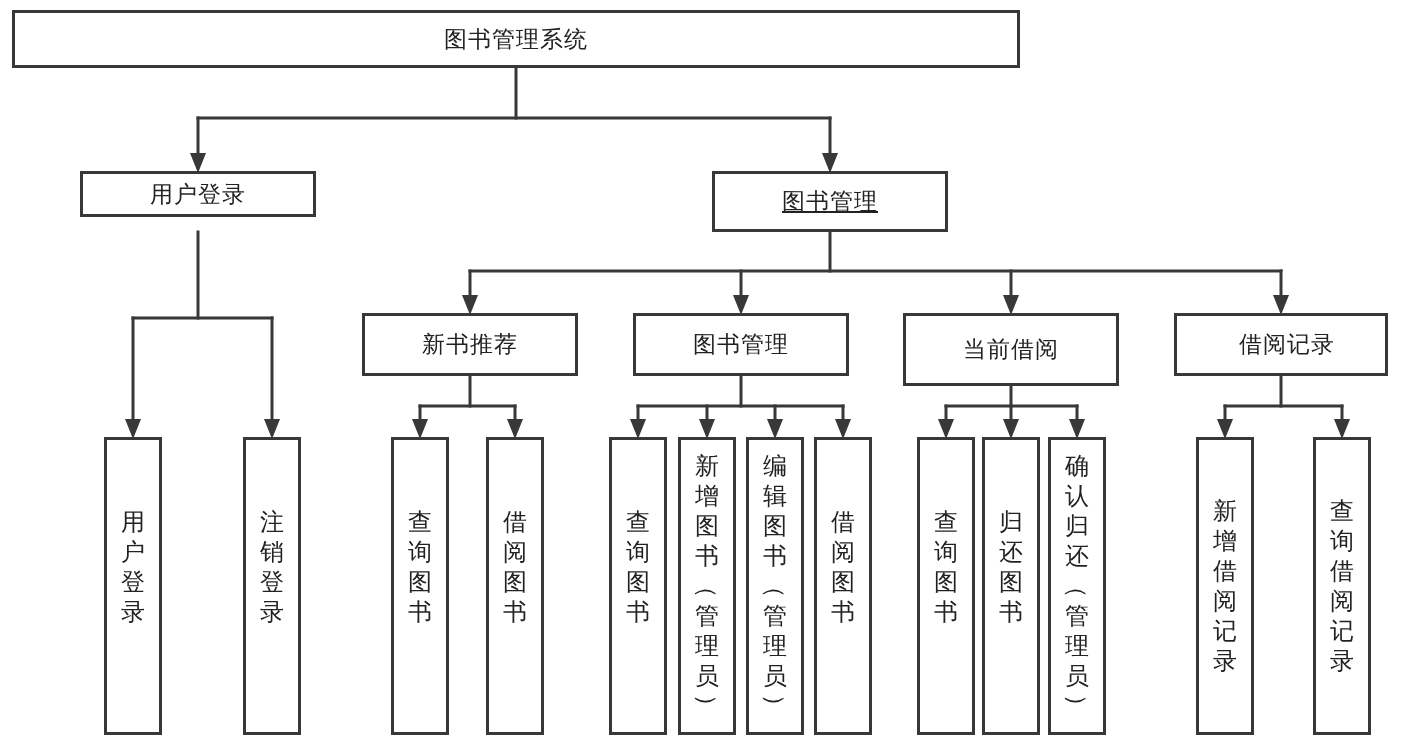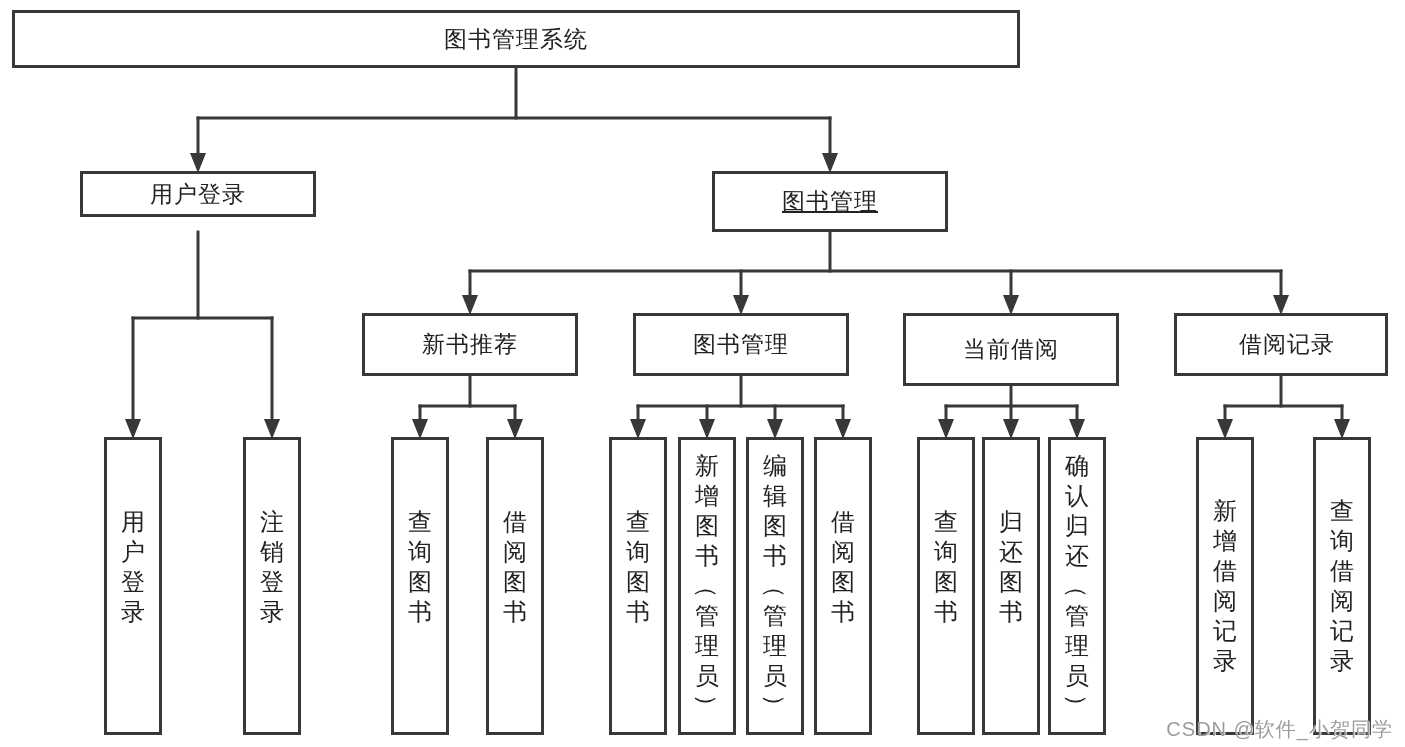--- a/index.html
+++ b/index.html
@@ -237,14 +237,13 @@
       <div class="vbox" style="left: 1313px;">
         <span>查</span>
         <span>询</span>
         <span>借</span>
         <span>阅</span>
         <span>记</span>
         <span>录</span>
       </div>
     </div>
 
-  <div id="watermark">CSDN @软件_小贺同学</div>
 </div>
 
 </body></html>

